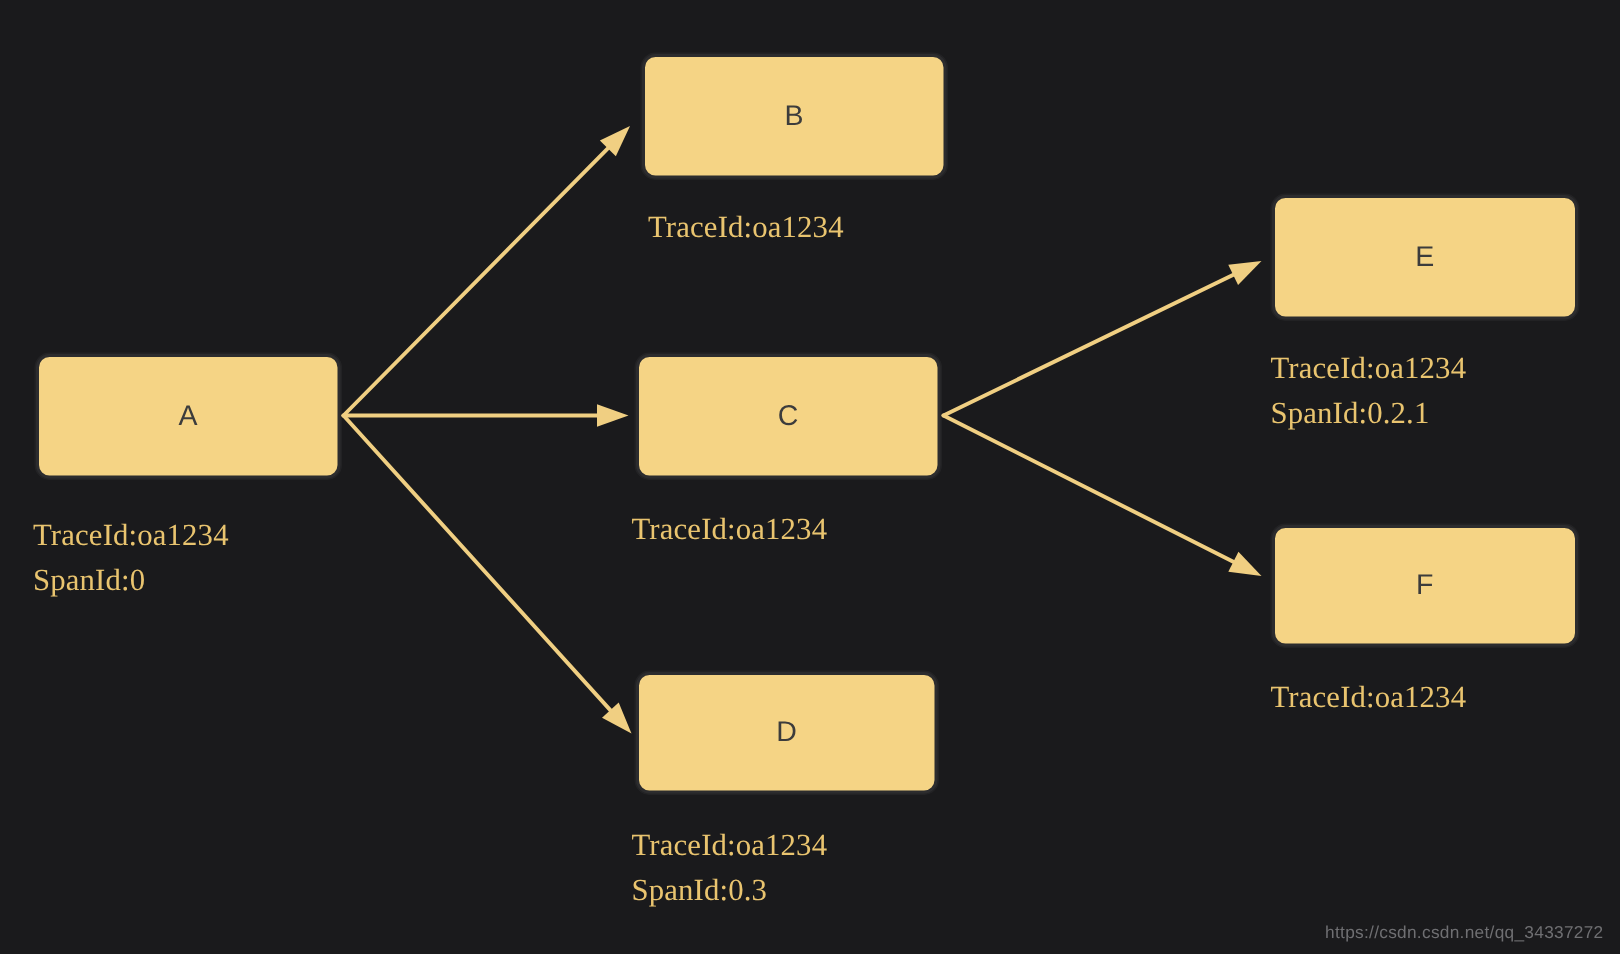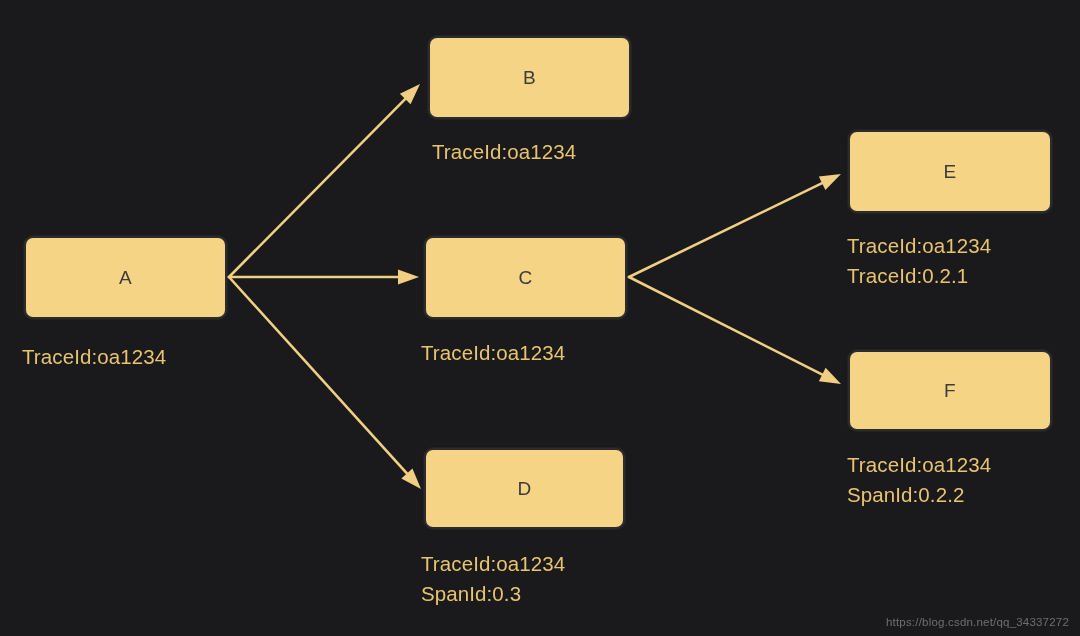--- a/index.html
+++ b/index.html
@@ -43,20 +43,21 @@
   .caption {
     position: absolute;
     color: #e9c46f;
     font-size: 20.5px;
     line-height: 30px;
     white-space: nowrap;
     letter-spacing: 0.1px;
   }
   .caption .cap-line {
     display: block;
+    font-family: Liberation Serif, serif;
   }
   .watermark {
     position: absolute;
     right: 11px;
     bottom: 8px;
     color: #6f6f72;
     font-size: 11.5px;
     letter-spacing: 0.2px;
     white-space: nowrap;
   }
@@ -87,20 +88,21 @@
         <line x1="629" y1="277" x2="825.8234805478717" y2="376.3401529180296" stroke="#f0cf82" stroke-width="2.6" stroke-linecap="round"></line>
         <polygon points="841,384 818.8731904935604,381.23335924526964 825.631879095299,367.8423126698623" fill="#f0cf82"></polygon>
       </g>
     </svg>
 
   <div class="node" style="left:24px; top:236px; width:203px; height:83px;">
     <span class="node-letter">A</span>
   </div>
   <div class="caption" style="left:22px; top:342px;">
     <span class="cap-line">TraceId:oa1234</span>
+    <span class="cap-line">SpanId:0</span>
   </div>
 
   <div class="node" style="left:428px; top:36px; width:203px; height:83px;">
     <span class="node-letter">B</span>
   </div>
   <div class="caption" style="left:432px; top:137px;">
     <span class="cap-line">TraceId:oa1234</span>
   </div>
 
   <div class="node" style="left:424px; top:236px; width:203px; height:83px;">
@@ -116,26 +118,25 @@
   <div class="caption" style="left:421px; top:549px;">
     <span class="cap-line">TraceId:oa1234</span>
     <span class="cap-line">SpanId:0.3</span>
   </div>
 
   <div class="node" style="left:848px; top:130px; width:204px; height:83px;">
     <span class="node-letter">E</span>
   </div>
   <div class="caption" style="left:847px; top:231px;">
     <span class="cap-line">TraceId:oa1234</span>
-    <span class="cap-line">TraceId:0.2.1</span>
+    <span class="cap-line">SpanId:0.2.1</span>
   </div>
 
   <div class="node" style="left:848px; top:350px; width:204px; height:81px;">
     <span class="node-letter">F</span>
   </div>
   <div class="caption" style="left:847px; top:450px;">
     <span class="cap-line">TraceId:oa1234</span>
-    <span class="cap-line">SpanId:0.2.2</span>
   </div>
 
-  <div class="watermark">https://blog.csdn.net/qq_34337272</div>
+  <div class="watermark">https://csdn.csdn.net/qq_34337272</div>
 
 </div>
 
 </body></html>

